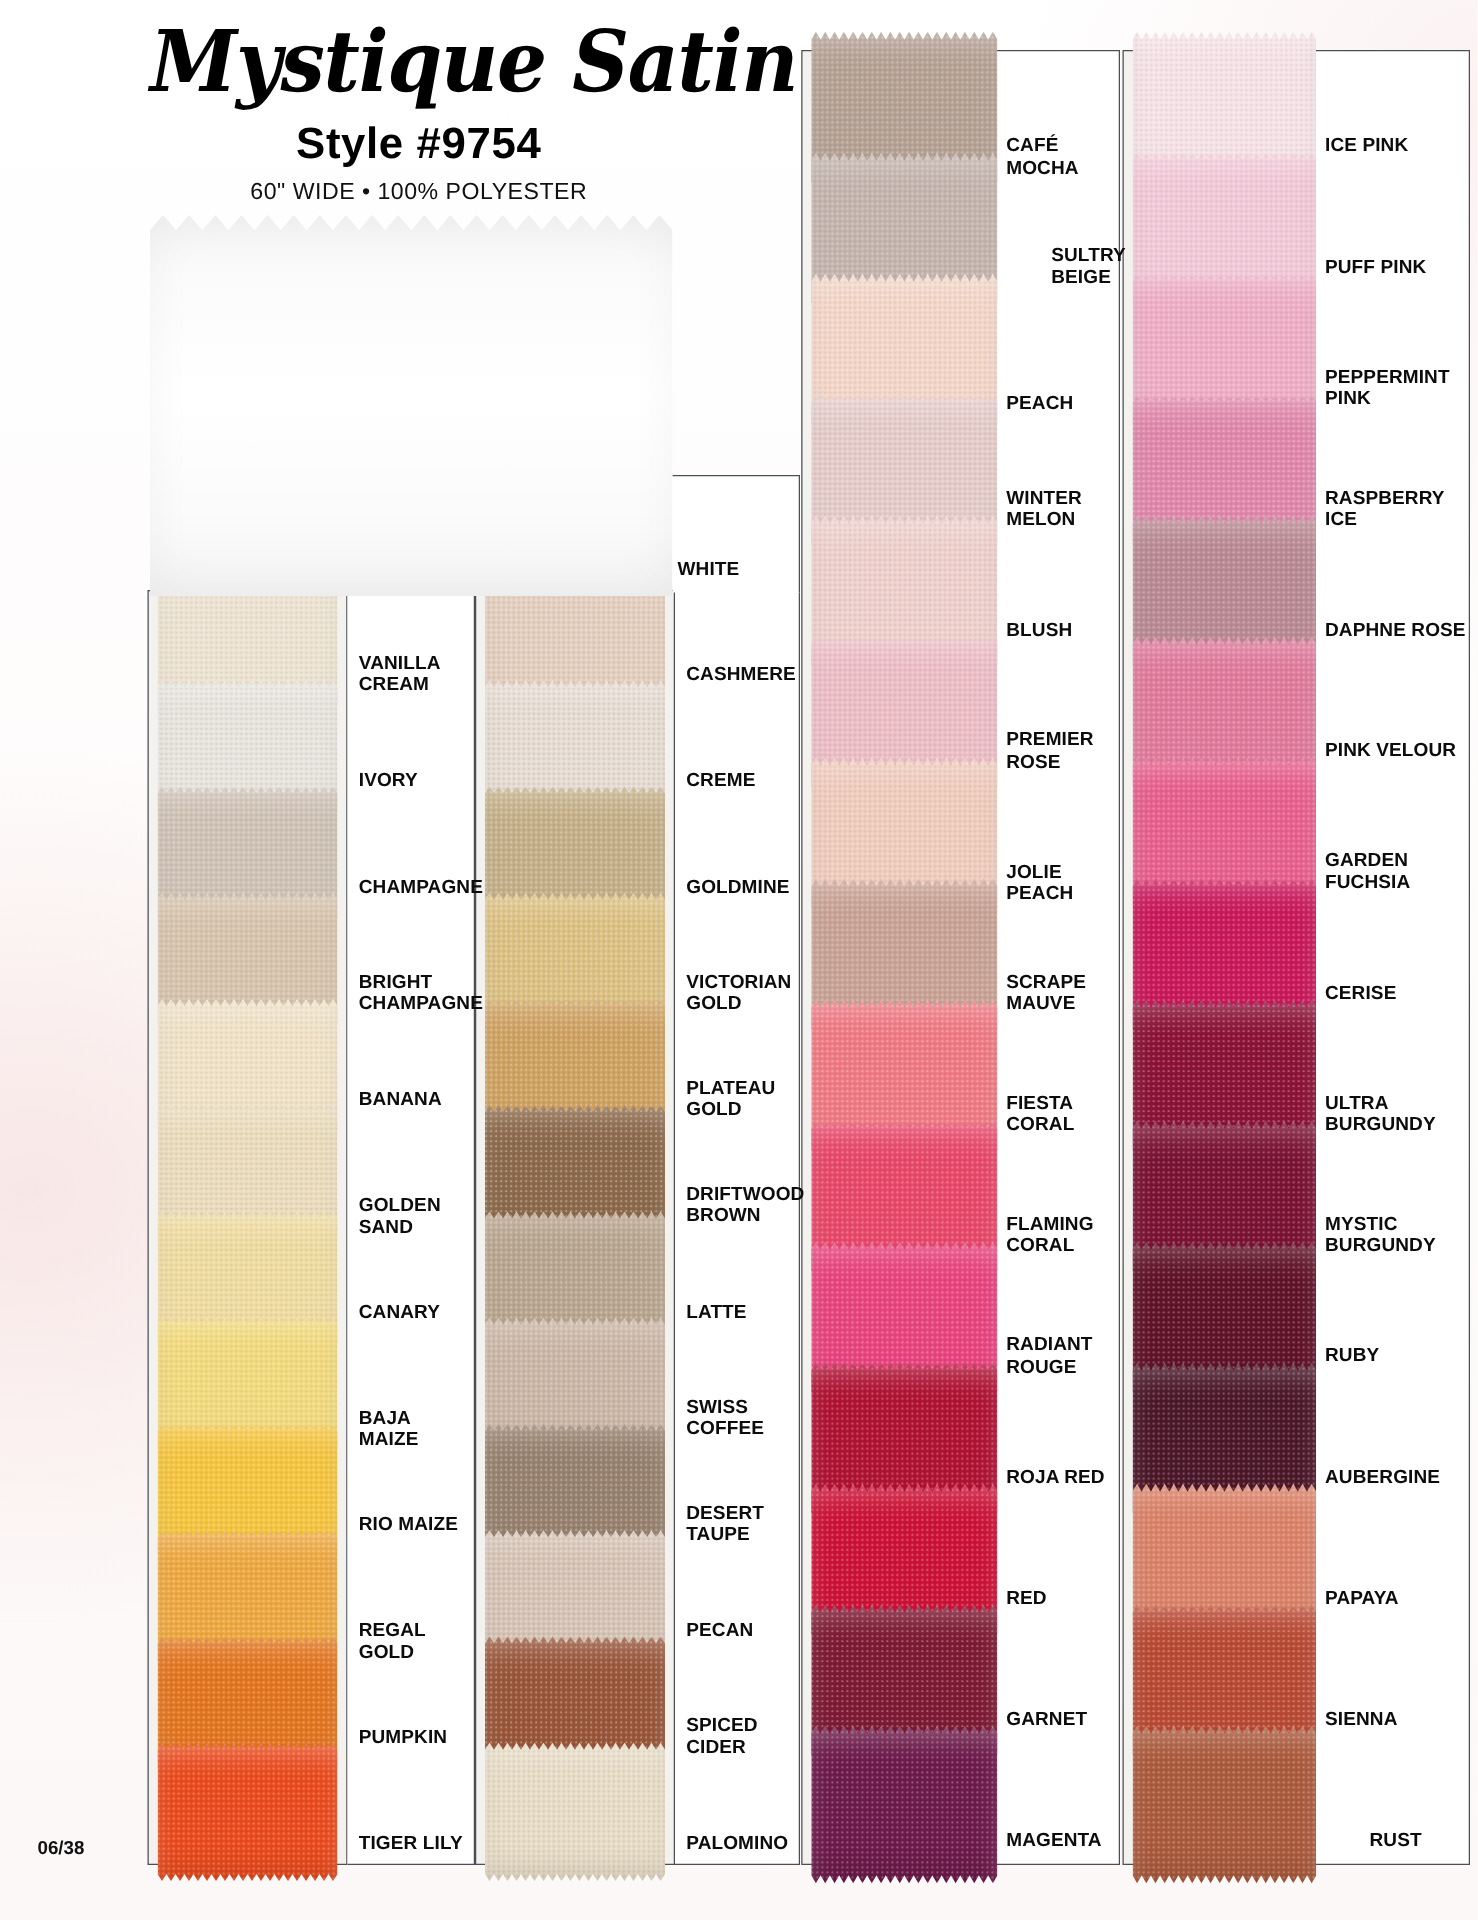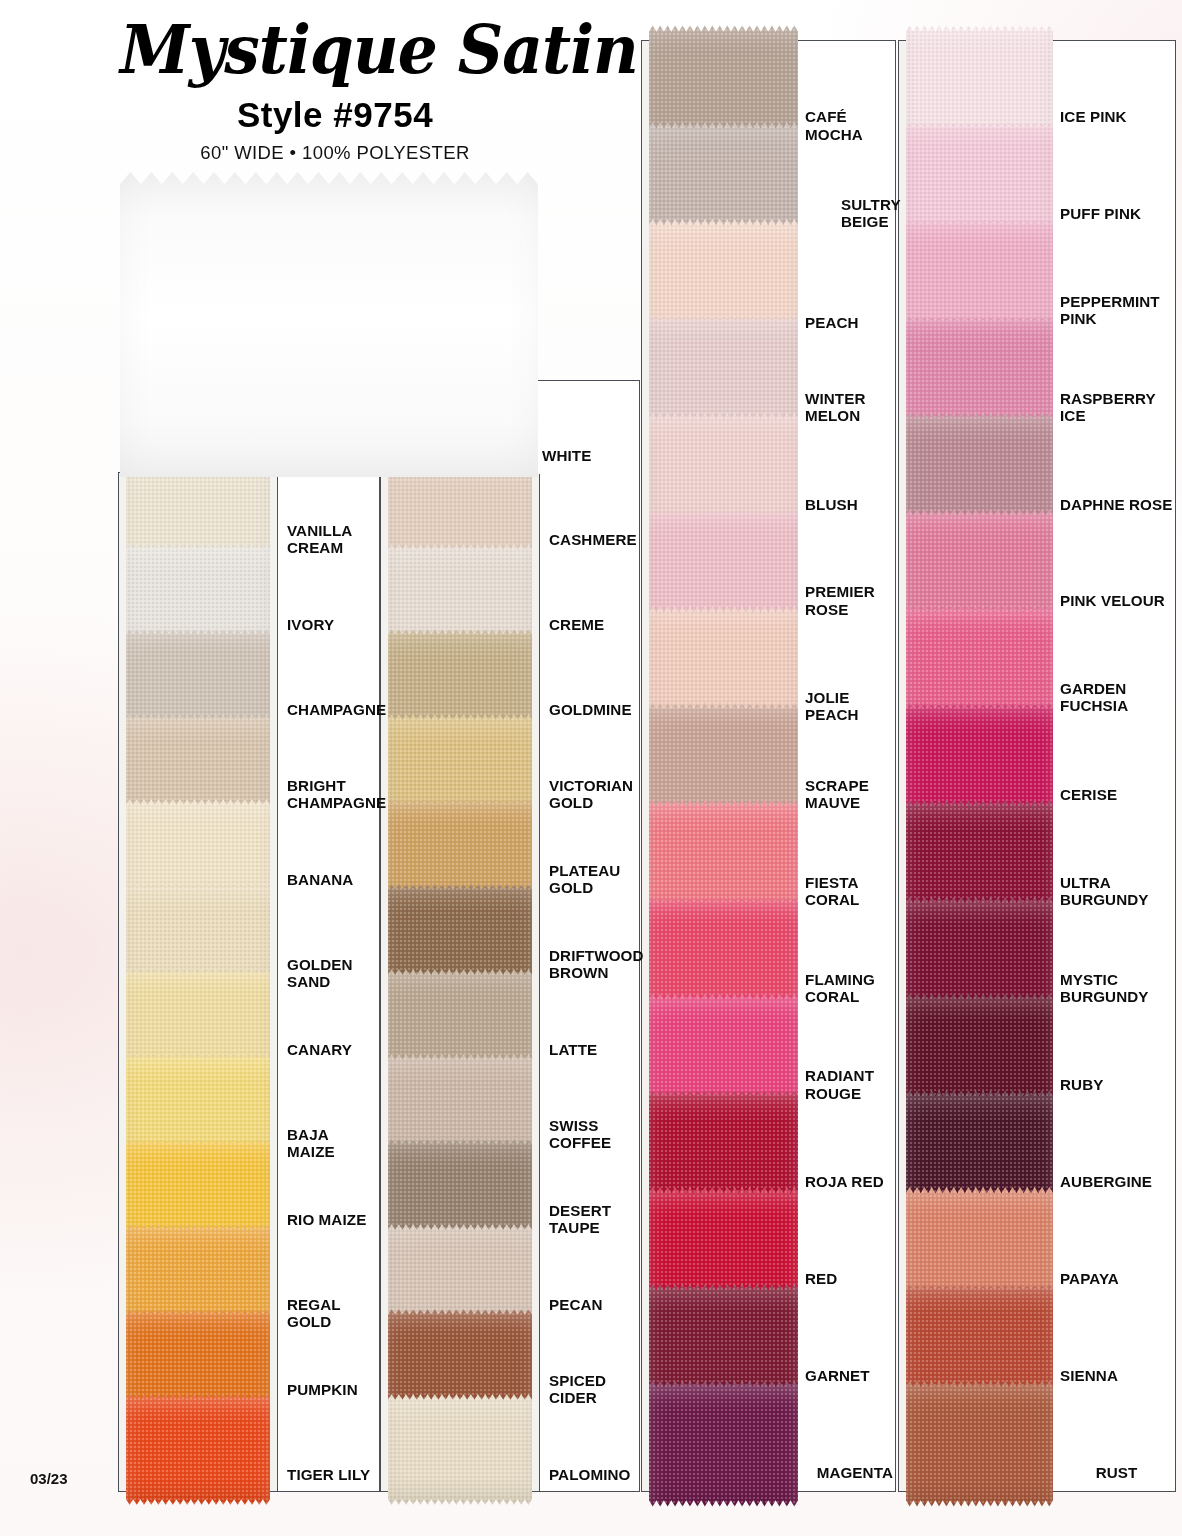--- a/index.html
+++ b/index.html
@@ -129,21 +129,21 @@
 <body>
 
 <div class="paper-tint"></div>
 
 <div class="header">
   <div class="brand">Mystique Satin</div>
   <div class="style-no">Style #9754</div>
   <div class="spec">60" WIDE • 100% POLYESTER</div>
 </div>
 
-<div class="datestamp">03/23</div>
+<div class="datestamp">06/38</div>
 
 <div class="col" id="frame-c1" style="left: 118px; top: 472px; width: 160px; height: 1020px;"></div>
 <div class="labelcol" id="labels-c1" style="left: 278px; top: 472px; width: 102px; height: 1020px;"></div>
 
 <div class="col" id="frame-c2" style="left: 380px; top: 472px; width: 160px; height: 1020px;"></div>
 <div class="labelcol" id="labels-c2" style="left: 540px; top: 472px; width: 100px; height: 1020px;"></div>
 
 <div class="col" id="frame-c3" style="left: 641px; top: 40px; width: 165px; height: 1452px;"></div>
 <div class="labelcol" id="labels-c3" style="left: 796px; top: 40px; width: 100px; height: 1452px;"></div>
 
@@ -344,21 +344,21 @@
       <div class="cloth" style="--c: #cc1236;"></div>
     </div>
     <div class="lbl" style="left: 805px; width: 88px; top: 1270.04px; position: absolute; z-index: 40;">RED</div>
     <div class="sw pinked" style="left: 649px; top: 1283.88px; width: 149px; height: 125.84px; z-index: 16;">
       <div class="cloth" style="--c: #7d1b33;"></div>
     </div>
     <div class="lbl" style="left: 805px; width: 88px; top: 1366.84px; position: absolute; z-index: 40;">GARNET</div>
     <div class="sw pinked" style="left: 649px; top: 1380.68px; width: 149px; height: 125.84px; z-index: 17;">
       <div class="cloth" style="--c: #6d1a4a;"></div>
     </div>
-    <div class="lbl" style="left: 805px; width: 88px; top: 1463.64px; position: absolute; z-index: 40; text-align: right;">MAGENTA</div>
+    <div class="lbl" style="left: 805px; width: 88px; top: 1463.64px; position: absolute; z-index: 40;">MAGENTA</div>
     <div class="sw pinked" style="left: 906px; top: 25.48px; width: 147px; height: 125.84px; z-index: 3;">
       <div class="cloth" style="--c: #f5e2e6;"></div>
     </div>
     <div class="lbl" style="left: 1060px; width: 113px; top: 108.44px; position: absolute; z-index: 40;">ICE PINK</div>
     <div class="sw pinked" style="left: 906px; top: 122.28px; width: 147px; height: 125.84px; z-index: 4;">
       <div class="cloth" style="--c: #f2c9d8;"></div>
     </div>
     <div class="lbl" style="left: 1060px; width: 113px; top: 205.24px; position: absolute; z-index: 40;">PUFF PINK</div>
     <div class="sw pinked" style="left: 906px; top: 219.08px; width: 147px; height: 125.84px; z-index: 5;">
       <div class="cloth" style="--c: #eeaec6;"></div>

